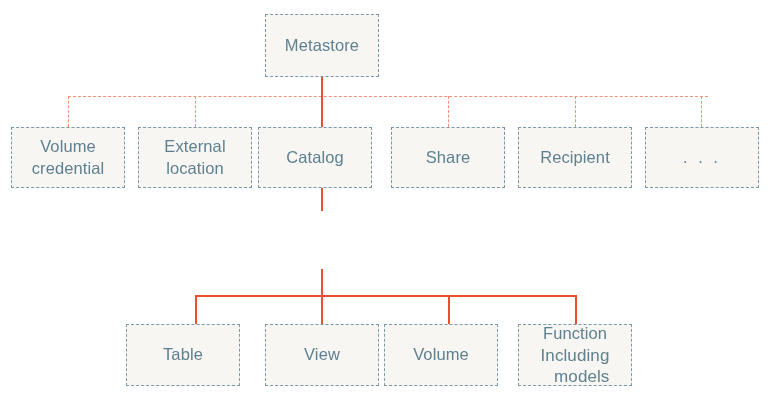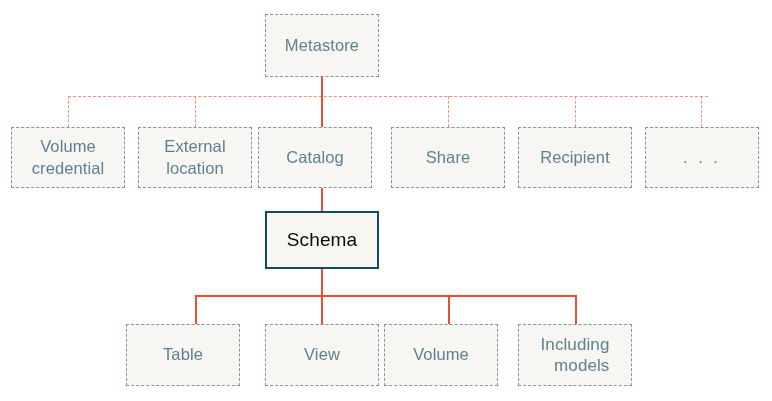--- a/index.html
+++ b/index.html
@@ -126,23 +126,20 @@
   <div class="node" style="left:518px; top:127px; width:114px; height:61px;">
     <span class="title">Recipient</span>
   </div>
 
   <div class="node ellipsis" style="left:645px; top:127px; width:114px; height:61px;">
     <span class="title">. . .</span>
   </div>
 
   <div class="conn line-solid-v" style="left:321px; top:188px; height:23px;"></div>
 
-  <div class="node primary" style="left:265px; top:211px; width:114px; height:58px;">
-    <span class="title">Schema</span>
-  </div>
 
   <div class="conn line-solid-v" style="left:321px; top:269px; height:27px;"></div>
 
   <div class="conn line-solid-h" style="left:195px; top:295px; width:381px;"></div>
 
   <div class="conn line-solid-v" style="left:195px; top:295px; height:29px;"></div>
   <div class="conn line-solid-v" style="left:321px; top:295px; height:29px;"></div>
   <div class="conn line-solid-v" style="left:448px; top:295px; height:29px;"></div>
   <div class="conn line-solid-v" style="left:575px; top:295px; height:29px;"></div>
 
@@ -152,17 +149,18 @@
 
   <div class="node" style="left:265px; top:324px; width:114px; height:62px;">
     <span class="title">View</span>
   </div>
 
   <div class="node" style="left:384px; top:324px; width:114px; height:62px;">
     <span class="title">Volume</span>
   </div>
 
   <div class="node" style="left:518px; top:324px; width:114px; height:62px;">
+    <span class="title">Function</span>
     <span class="subtitle">Including
 models</span>
   </div>
 
 </div>
 
 </body></html>

